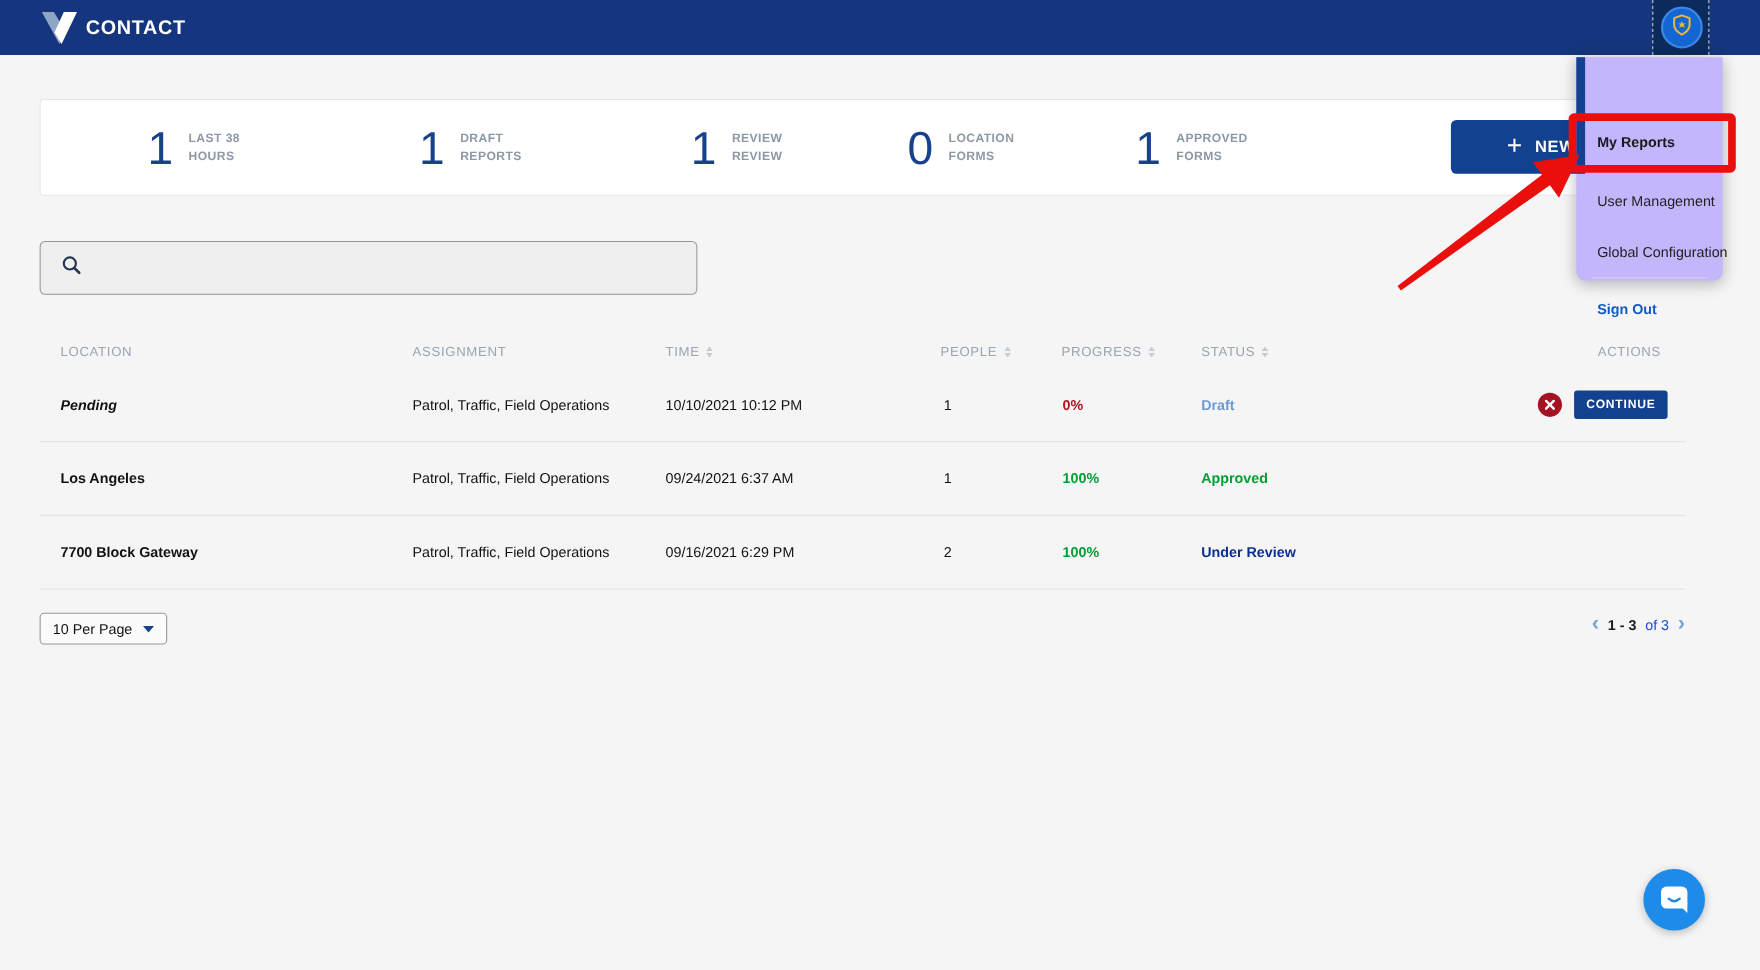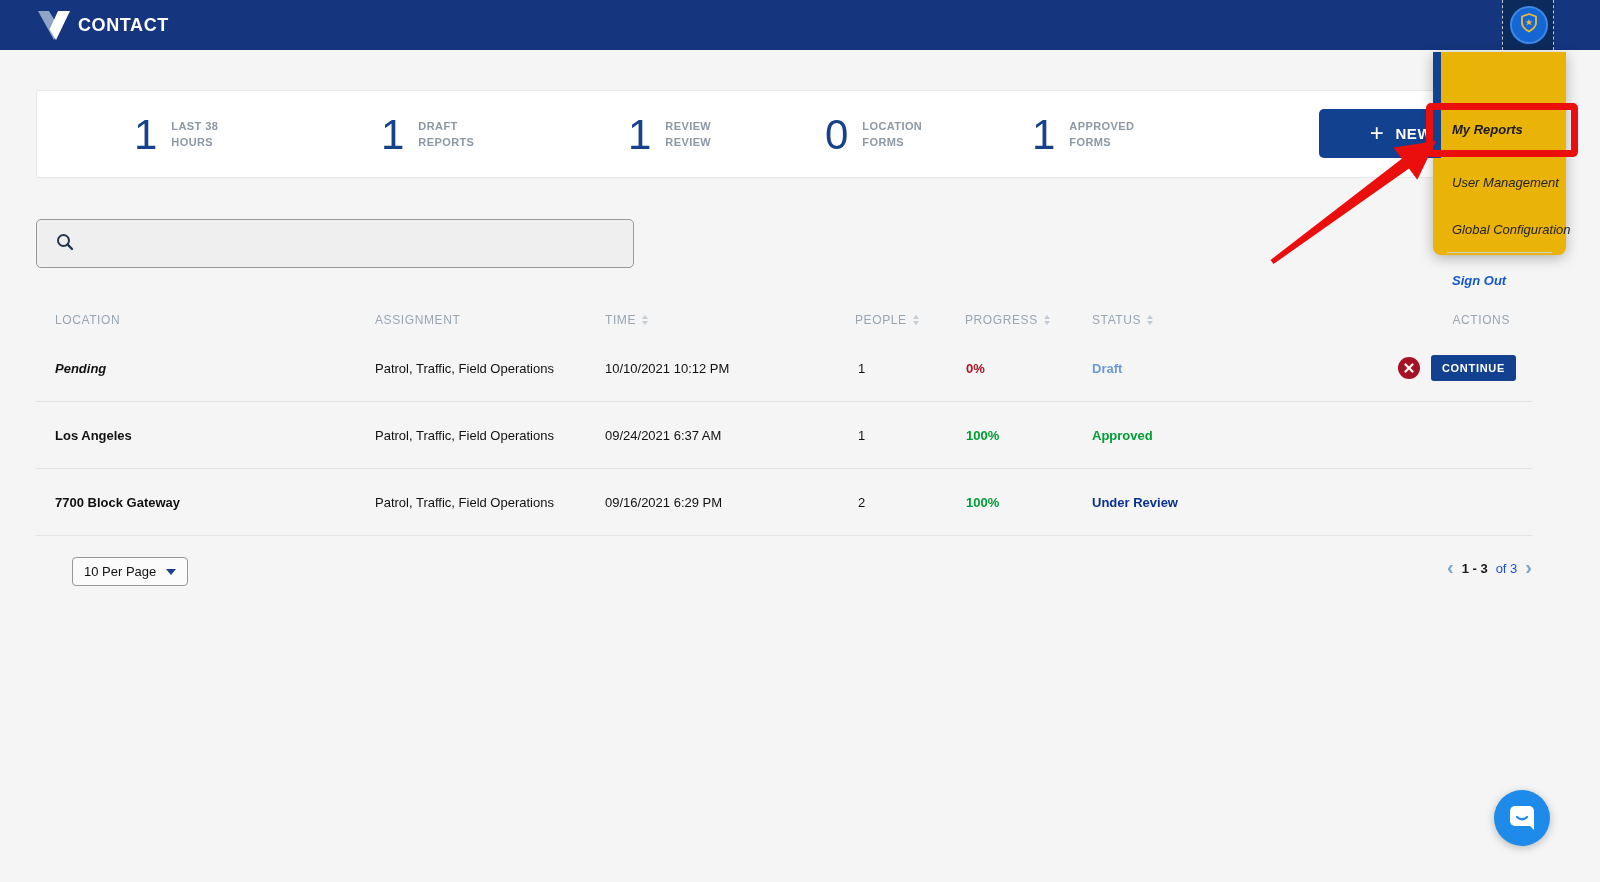--- a/index.html
+++ b/index.html
@@ -56,30 +56,30 @@
   .status-approved { color:#009e35; }
   .status-review { color:#0b2f8e; }
   .actions { position:absolute; right:16px; top:50%; transform:translateY(-50%); display:flex; align-items:center; gap:11px; }
   .delete-btn { width:22px; height:22px; border-radius:50%; background:#a51323; border:none; display:flex;
                 align-items:center; justify-content:center; cursor:pointer; }
   .continue-btn { background:#12418f; color:#fff; font-size:11px; font-weight:700; letter-spacing:0.7px;
                   padding:7px 11px; border-radius:3px; border:none; cursor:pointer; font-family:inherit; }
 
   
   .per-page { position:absolute; left:36px; top:557px; width:116px; height:29px; border:1px solid #97989a; border-radius:4px;
-              background:#fbfbfb; display:flex; align-items:center; justify-content:space-between; padding:0 11px; font-size:13px; color:#111; cursor:pointer;margin-left:36px; }
+              background:#fbfbfb; display:flex; align-items:center; justify-content:space-between; padding:0 11px; font-size:13px; color:#111; cursor:pointer; }
   .caret-down { width:0; height:0; border-left:5px solid transparent; border-right:5px solid transparent; border-top:6px solid #17418b; }
   .pager { position:absolute; top:559px; right:68px; display:flex; align-items:center; gap:8px; font-size:13px; }
   .chev { color:#7aa3d4; font-size:20px; font-weight:700; line-height:1; cursor:pointer; margin-top:-2px; }
   .pager-range { font-weight:700; color:#1a1a1a; }
   .pager-of { color:#1d4ed8; }
 
   
-  .menu-panel { position:absolute; left:1433px; top:52px; width:133px; height:203px; background:#eab308;
-                border-radius:0 0 8px 8px; box-shadow:0 3px 14px rgba(0,0,0,.28); z-index:50;font-style:italic; }
+  .menu-panel { position:absolute; left:1433px; top:52px; width:133px; height:203px; background:#c4b5fd;
+                border-radius:0 0 8px 8px; box-shadow:0 3px 14px rgba(0,0,0,.28); z-index:50; }
   .menu-strip { position:absolute; left:0; top:0; width:8px; height:106px; background:#12418f; }
   .menu-item { position:absolute; left:19px; font-size:13px; color:#222; cursor:pointer; white-space:nowrap; }
   .mi-reports { top:70px; font-weight:700; color:#1a1a1a; }
   .mi-users { top:123px; }
   .mi-global { top:170px; }
   .menu-divider { position:absolute; left:14px; right:14px; top:200px; height:0; border-top:1px solid #c9d4e0; }
   .mi-signout { top:221px; font-weight:700; color:#1458c8; }
 
   
   .red-box { position:absolute; left:1426px; top:103px; width:152px; height:54px; border:7px solid #ea0e0c;

